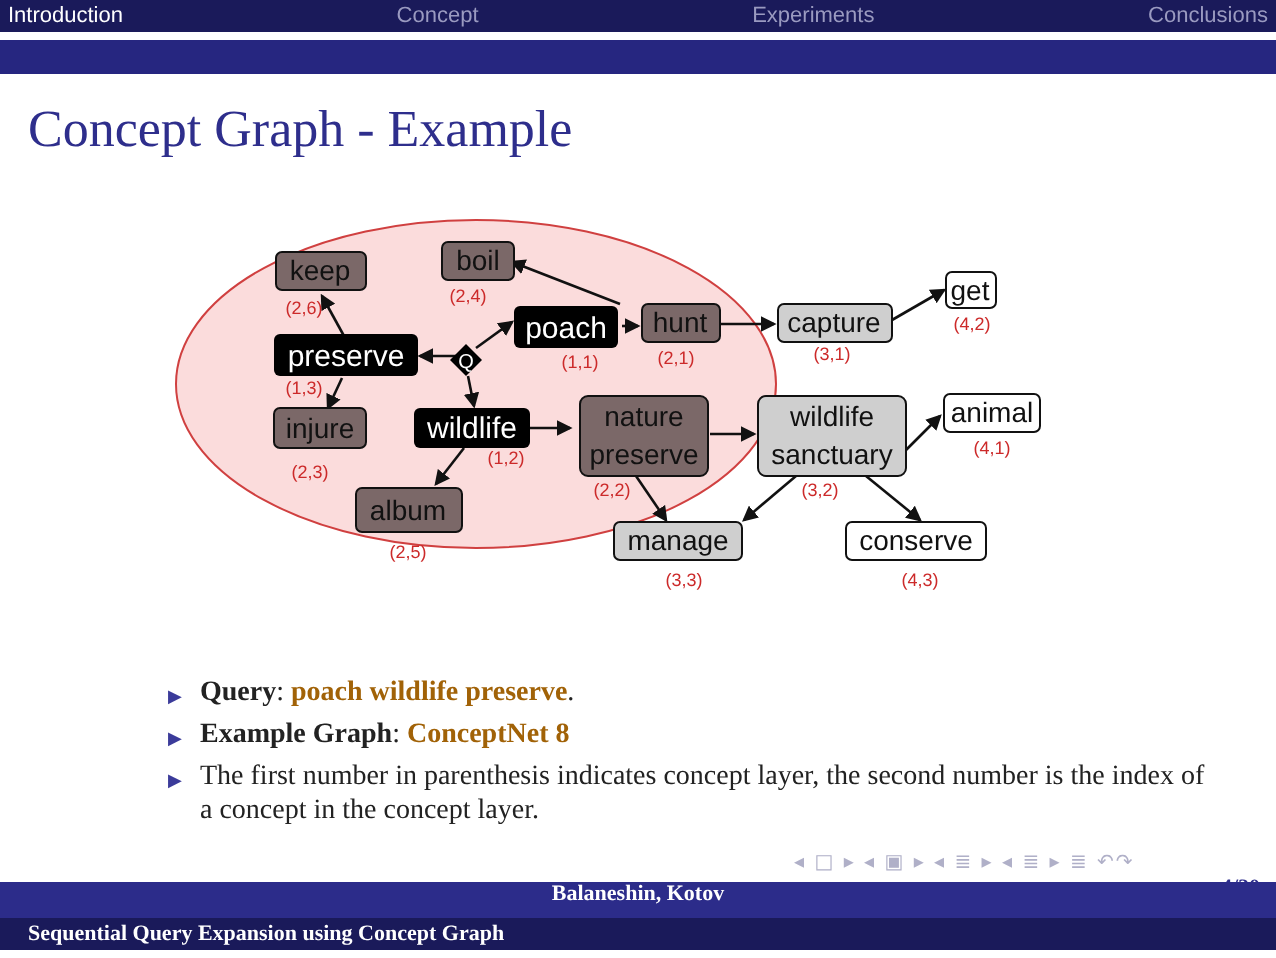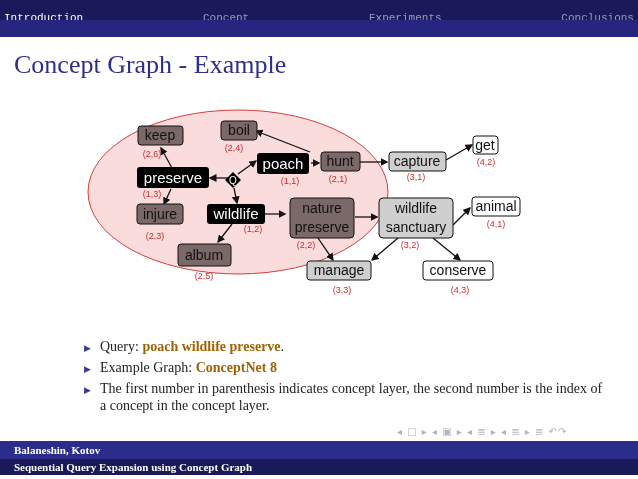--- a/index.html
+++ b/index.html
@@ -1,31 +1,31 @@
 <!DOCTYPE html>
 <html><head>
 <meta charset="utf-8">
 <style>
   html,body{margin:0;padding:0;}
   body{width:638px;height:479px;position:relative;overflow:hidden;background:#fff;font-family:"DejaVu Serif",serif;}
-  .nav{position:absolute;left:0;top:0;width:638px;height:36px;background:#1a1a5a;display:flex;justify-content:space-between;align-items:center;padding:0 4px;box-sizing:border-box;font-family:Liberation Mono, monospace;font-size:11px;}
+  .nav{position:absolute;left:0;top:0;width:638px;height:16px;background:#1a1a5a;display:flex;justify-content:space-between;align-items:center;padding:0 4px;box-sizing:border-box;font-family:Liberation Sans, sans-serif;font-size:11px;}
   .nav span{color:#9a9ac0;}
   .nav span.active{color:#fff;}
   .subnav{position:absolute;left:0;top:20px;width:638px;height:17px;background:#262680;}
   .title{position:absolute;left:14px;top:50px;font-family:Liberation Serif, serif;font-size:26px;color:#2e2e8c;}
   svg.graph{position:absolute;left:0;top:100px;}
   .node{font-family:"Liberation Sans",sans-serif;}
   .bullets{position:absolute;left:84px;top:338px;font-family:"Liberation Serif",serif;font-size:14px;color:#222;width:520px;}
   .bullets .item{position:relative;padding-left:16px;margin-bottom:4px;line-height:17px;}
   .bullets .tri{position:absolute;left:0;top:2px;font-size:9px;color:#3b3b9a;}
-  .bullets b{font-weight:normal;}
+  .bullets b{font-weight:bold;}
   .red{color:#a16207;font-weight:bold;}
   .navicons{position:absolute;left:397px;top:426px;font-family:"DejaVu Sans",sans-serif;font-size:10px;color:#b0b0c8;letter-spacing:1px;}
   .pagenum{position:absolute;right:8px;top:438px;font-family:"Liberation Serif",serif;font-size:11px;font-weight:bold;color:#2e2e8c;}
-  .foot1{position:absolute;left:0;top:441px;width:638px;height:18px;background:#2c2c8a;display:flex;justify-content:space-between;align-items:center;padding:0 14px;box-sizing:border-box;font-family:"Liberation Serif",serif;font-weight:bold;font-size:11px;color:#fff;}
+  .foot1{position:absolute;left:0;top:441px;width:638px;height:18px;background:#2c2c8a;display:flex;justify-content:space-between;align-items:center;padding:0 14px;box-sizing:border-box;font-family:"Liberation Serif",serif;font-weight:bold;font-size:11px;color:#fff;flex-direction:column;}
   .foot2{position:absolute;left:0;top:459px;width:638px;height:16px;background:#1a1a5a;display:flex;align-items:center;padding:0 14px;box-sizing:border-box;font-family:"Liberation Serif",serif;font-weight:bold;font-size:11px;color:#fff;}
 </style>
 </head>
 <body>
 
 <div class="nav">
   <span class="active">Introduction</span>
   <span>Concept</span>
   <span>Experiments</span>
   <span>Conclusions</span>

